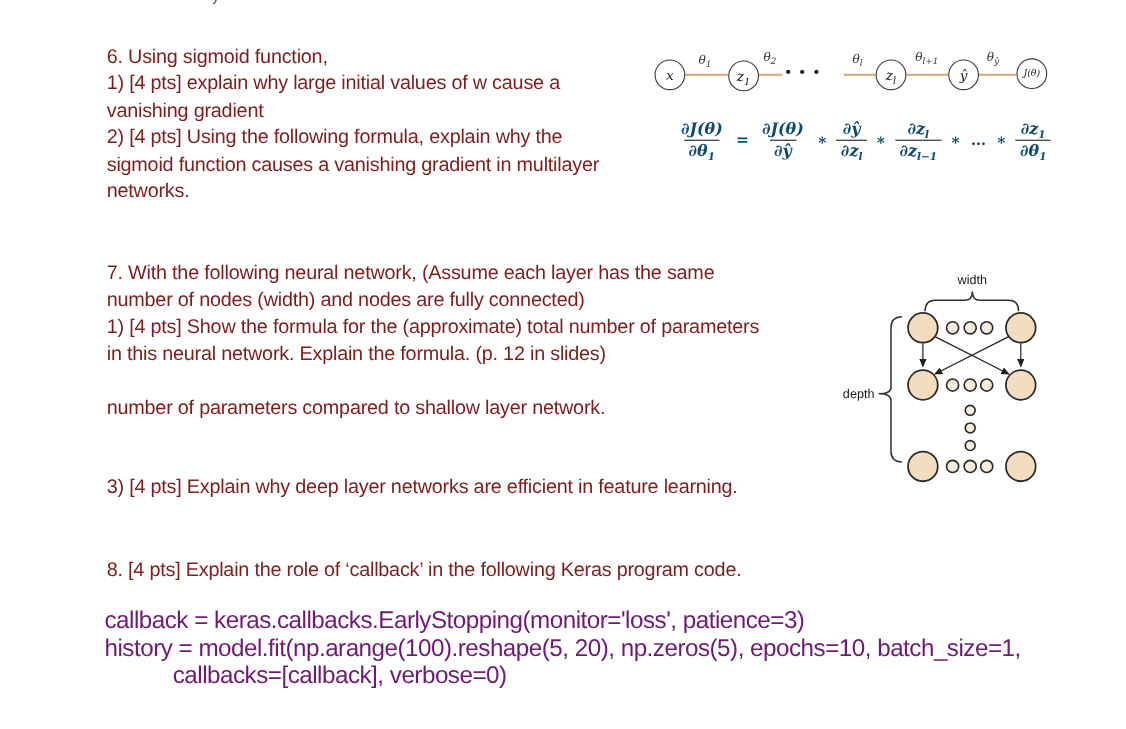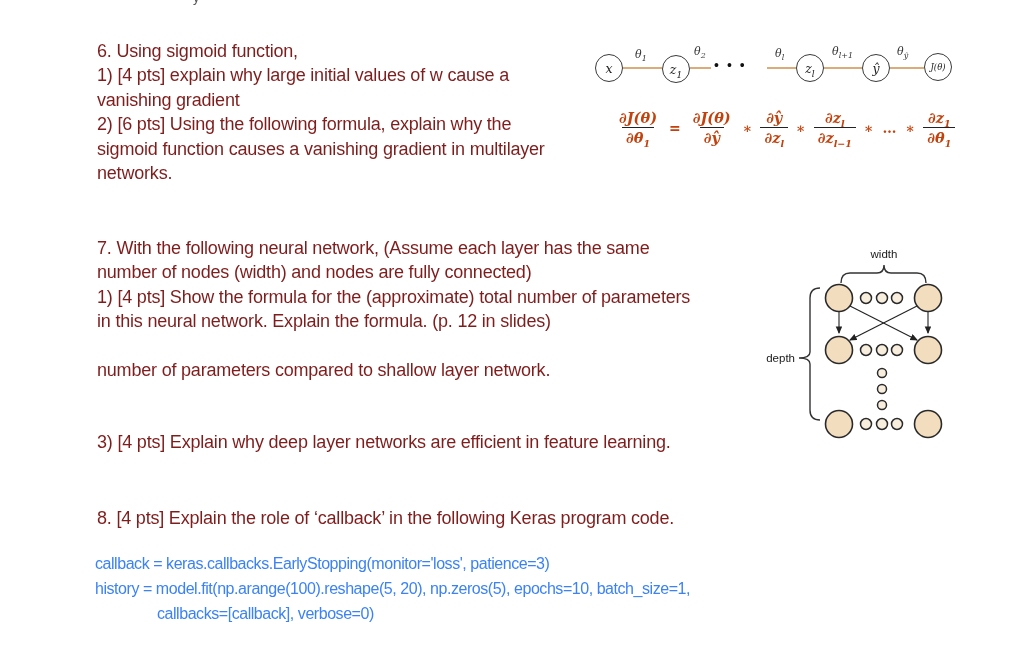--- a/index.html
+++ b/index.html
@@ -2,42 +2,42 @@
 <html><head>
 <meta charset="utf-8">
 <style>
   html,body{margin:0;padding:0;background:#ffffff;}
   body{position:relative;width:1024px;height:663px;overflow:hidden;
        font-family:"Liberation Sans", sans-serif;color:#141414;}
   .abs{position:absolute;}
 
   
   .doc-text{font-size:18px;line-height:24.4px;letter-spacing:-0.2px;color:#7f1d1d;}
-  .code-text{font-size:16px;line-height:24.8px;letter-spacing:-0.45px;color:#3b82f6;}
+  .code-text{font-size:22px;line-height:24.8px;letter-spacing:-0.45px;color:#701a75;}
   .indent{padding-left:62px;}
 
   
   .top-frag{position:absolute;left:193px;top:0;height:5px;width:80px;overflow:hidden;color:#555;}
   .top-frag span{position:relative;top:-12px;font-size:13px;}
 
   
   .chain{position:absolute;left:595px;top:45px;width:368px;height:54px;}
   .c-line{position:absolute;top:22.4px;height:1.7px;background:#dcab7a;}
   .c-node{position:absolute;width:28px;height:28px;border:1.3px solid #3a3a3a;border-radius:50%;
           background:#fff;display:flex;align-items:center;justify-content:center;box-sizing:border-box;}
   .c-node .nl{font:italic 12.5px "DejaVu Serif", serif;color:#222;white-space:nowrap;}
   .c-node sub,.c-elabel sub,.frac sub{line-height:0;}
   .c-node sub{font-size:9px;}
   .c-node.small-label .nl{font-size:8.5px;}
   .c-elabel{position:absolute;font:italic 11px "DejaVu Serif", serif;color:#333;white-space:nowrap;}
   .c-elabel sub{font-size:8px;}
   .c-dots{position:absolute;left:119px;top:12px;font-size:14px;letter-spacing:8px;color:#111;}
 
   
-  .formula{position:absolute;left:615px;top:108px;display:flex;align-items:center;gap:7px;color:#c2410c;}
+  .formula{position:absolute;left:615px;top:108px;display:flex;align-items:center;gap:7px;color:#0c4a6e;}
   .frac{display:inline-flex;flex-direction:column;align-items:center;
         font:italic 600 14.5px "DejaVu Serif", serif;}
   .frac .num,.frac .den{padding:1px 4px;text-align:center;line-height:17px;white-space:nowrap;}
   .frac .den{border-top:1.5px solid #222;}
   .frac sub{font-size:9.5px;}
   .op{font:600 14px "DejaVu Serif", serif;padding:0 1px;}
 
   
   .network{position:absolute;left:753px;top:240px;}
   .svg-label{font-family:"Liberation Sans", sans-serif;font-size:11.5px;fill:#1a1a1a;}
@@ -46,21 +46,21 @@
 <body>
 
 <div class="top-frag">
   <span>y =</span>
 </div>
 
 <div class="abs doc-text" style="left:97px;top:39px;">
   <div>6. Using sigmoid function,</div>
   <div>1) [4 pts] explain why large initial values of w cause a</div>
   <div>vanishing gradient</div>
-  <div>2) [6 pts] Using the following formula, explain why the</div>
+  <div>2) [4 pts] Using the following formula, explain why the</div>
   <div>sigmoid function causes a vanishing gradient in multilayer</div>
   <div>networks.</div>
 </div>
 
 <div class="chain">
   <div class="c-line" style="left:28px;width:39px;"></div>
   <div class="c-line" style="left:95px;width:21px;"></div>
   <div class="c-line" style="left:172px;width:29px;"></div>
   <div class="c-line" style="left:229px;width:38px;"></div>
   <div class="c-line" style="left:295px;width:34px;"></div>

